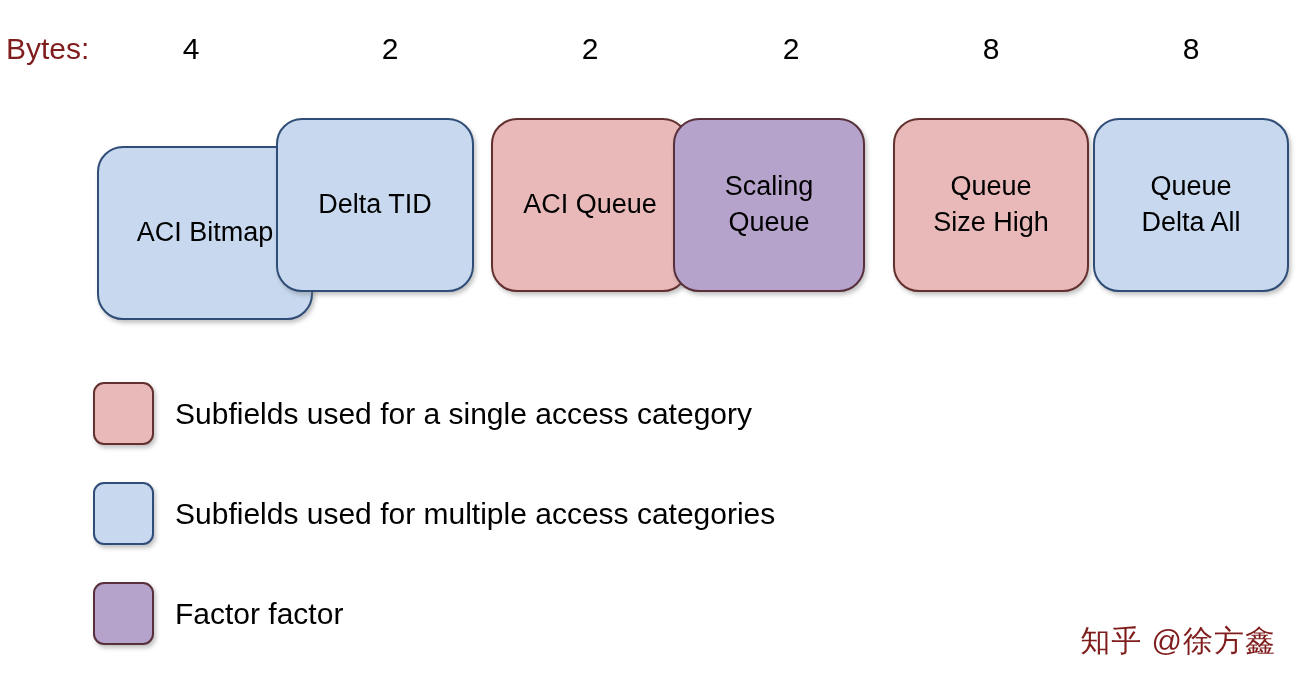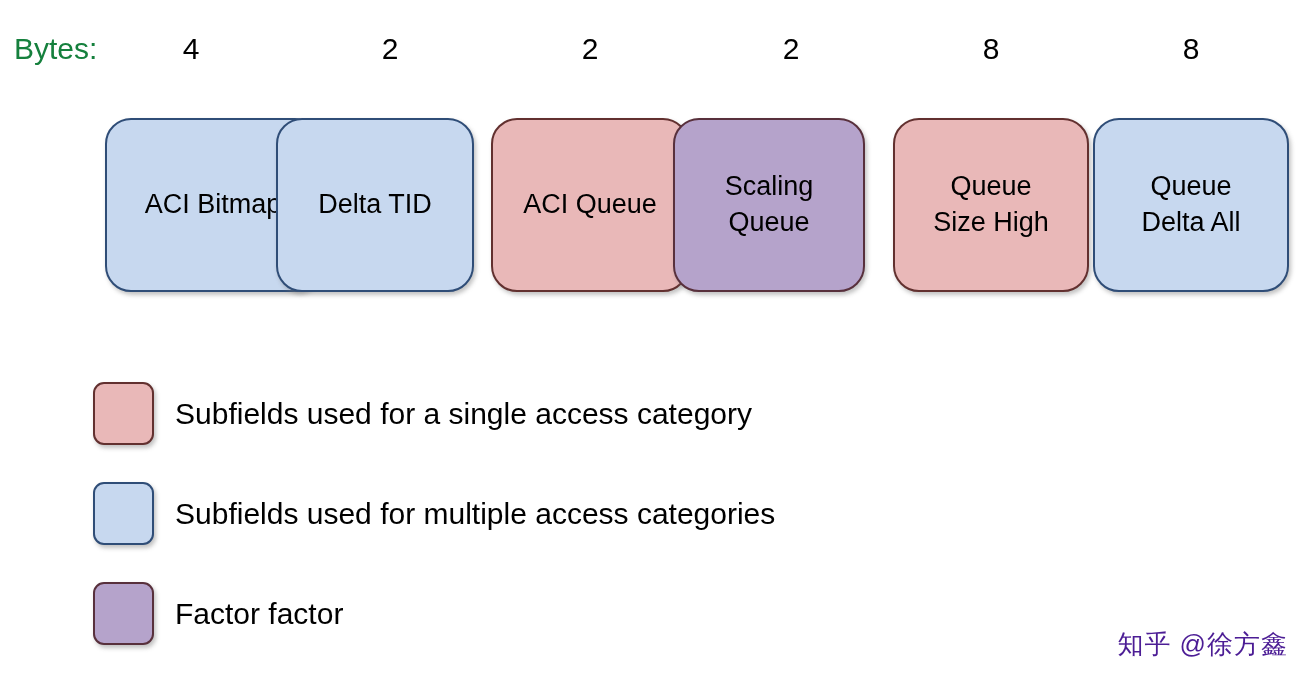--- a/index.html
+++ b/index.html
@@ -23,23 +23,22 @@
     top: 26px;
     width: 1306px;
     height: 46px;
   }
   #bytes-label {
     position: absolute;
     left: 6px;
     top: 0;
     font-size: 30px;
     line-height: 46px;
-    color: #15803d;
+    color: #7f1d1d;
     white-space: nowrap;
-    margin-left: 8px;
   }
   .byte-count {
     position: absolute;
     top: 0;
     font-size: 30px;
     line-height: 46px;
     text-align: center;
     color: #000;
   }
 
@@ -102,43 +101,43 @@
     height: 63px;
     line-height: 63px;
     font-size: 30px;
     white-space: nowrap;
     color: #000000;
   }
 
   
   #watermark {
     position: absolute;
-    right: 18px;
+    right: 30px;
     bottom: 24px;
-    font-size: 26px;
-    color: #4c1d95;
+    font-size: 30px;
+    color: #7f1d1d;
     white-space: nowrap;
     letter-spacing: 1px;
   }
 </style>
 </head>
 <body>
 
 <div id="bytes-row">
   <div id="bytes-label">Bytes:</div>
 <div class="byte-count" style="left: 93px; width: 196px;">4</div>
     <div class="byte-count" style="left: 291px; width: 198px;">2</div>
     <div class="byte-count" style="left: 491px; width: 198px;">2</div>
     <div class="byte-count" style="left: 693px; width: 196px;">2</div>
     <div class="byte-count" style="left: 893px; width: 196px;">8</div>
     <div class="byte-count" style="left: 1093px; width: 196px;">8</div>
   </div>
 
 <div id="fields-row">
-    <div class="field-box fill-blue" style="left: 12px; width: 216px;">
+    <div class="field-box fill-blue" style="left: 4px; width: 216px; margin-top: 28px;">
       <div>
         <div>ACI Bitmap</div>
       </div>
     </div>
     <div class="field-box fill-blue" style="left: 183px; width: 198px;">
       <div>
         <div>Delta TID</div>
       </div>
     </div>
     <div class="field-box fill-pink" style="left: 398px; width: 198px;">

